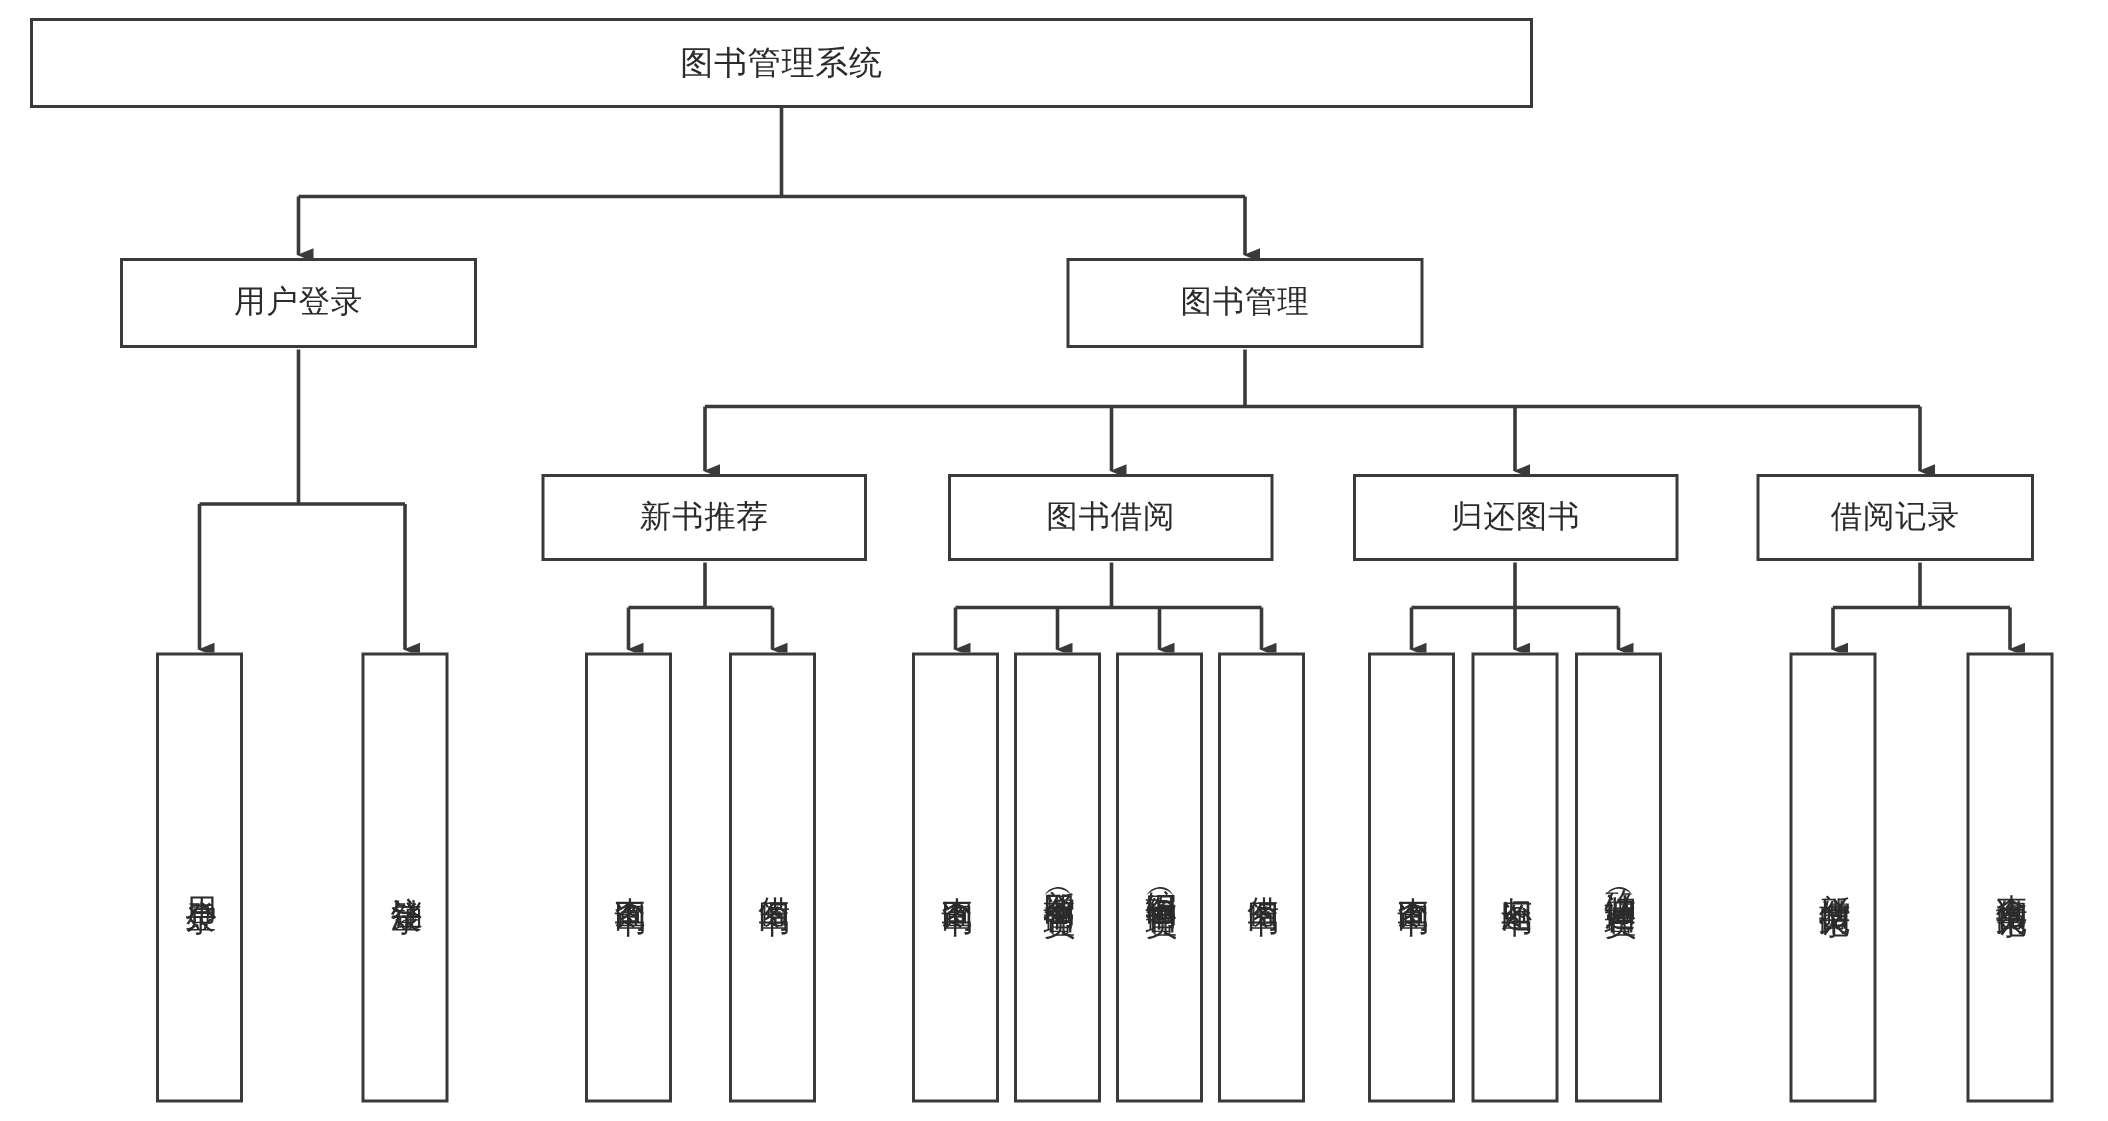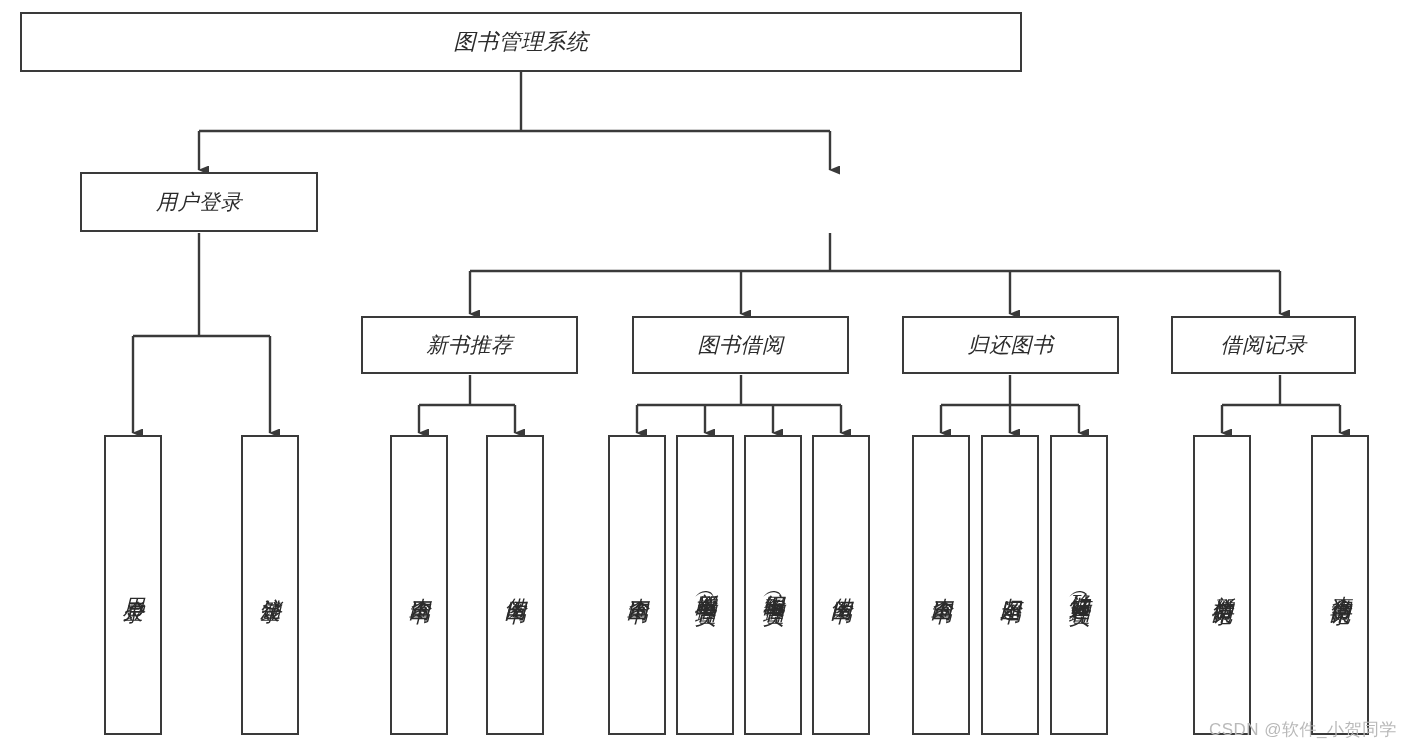--- a/index.html
+++ b/index.html
@@ -33,21 +33,20 @@
     display: flex;
     align-items: center;
     justify-content: center;
     color: #2b2b2b;
   }
   .node-label {
     display: block;
     text-align: center;
     line-height: 1.18;
     letter-spacing: 0.5px;
-    font-style: italic;
   }
   
   .node.horizontal .node-label {
     font-size: 21px;
     white-space: nowrap;
   }
   .node.root .node-label {
     font-size: 22px;
   }
   
@@ -130,20 +129,23 @@
     </g>
   </svg>
 
   <div class="node horizontal root" style="left:20px; top:12px; width:1002px; height:60px;">
     <span class="node-label">图书管理系统</span>
   </div>
 
   <div class="node horizontal" style="left:80px; top:172px; width:238px; height:60px;">
     <span class="node-label">用户登录</span>
   </div>
+  <div class="node horizontal" style="left:711px; top:172px; width:238px; height:60px;">
+    <span class="node-label">图书管理</span>
+  </div>
 
   <div class="node horizontal" style="left:361px; top:316px; width:217px; height:58px;">
     <span class="node-label">新书推荐</span>
   </div>
   <div class="node horizontal" style="left:632px; top:316px; width:217px; height:58px;">
     <span class="node-label">图书借阅</span>
   </div>
   <div class="node horizontal" style="left:902px; top:316px; width:217px; height:58px;">
     <span class="node-label">归还图书</span>
   </div>
@@ -188,15 +190,14 @@
     <span class="node-label">确认归还（管理员）</span>
   </div>
 
   <div class="node vertical" style="left:1193px; top:435px; width:58px; height:300px;">
     <span class="node-label">新增借阅记录</span>
   </div>
   <div class="node vertical" style="left:1311px; top:435px; width:58px; height:300px;">
     <span class="node-label">查询借阅记录</span>
   </div>
 
-  <div class="watermark">CSDN @软件_小贺同学</div>
 
 </div>
 
 </body></html>

